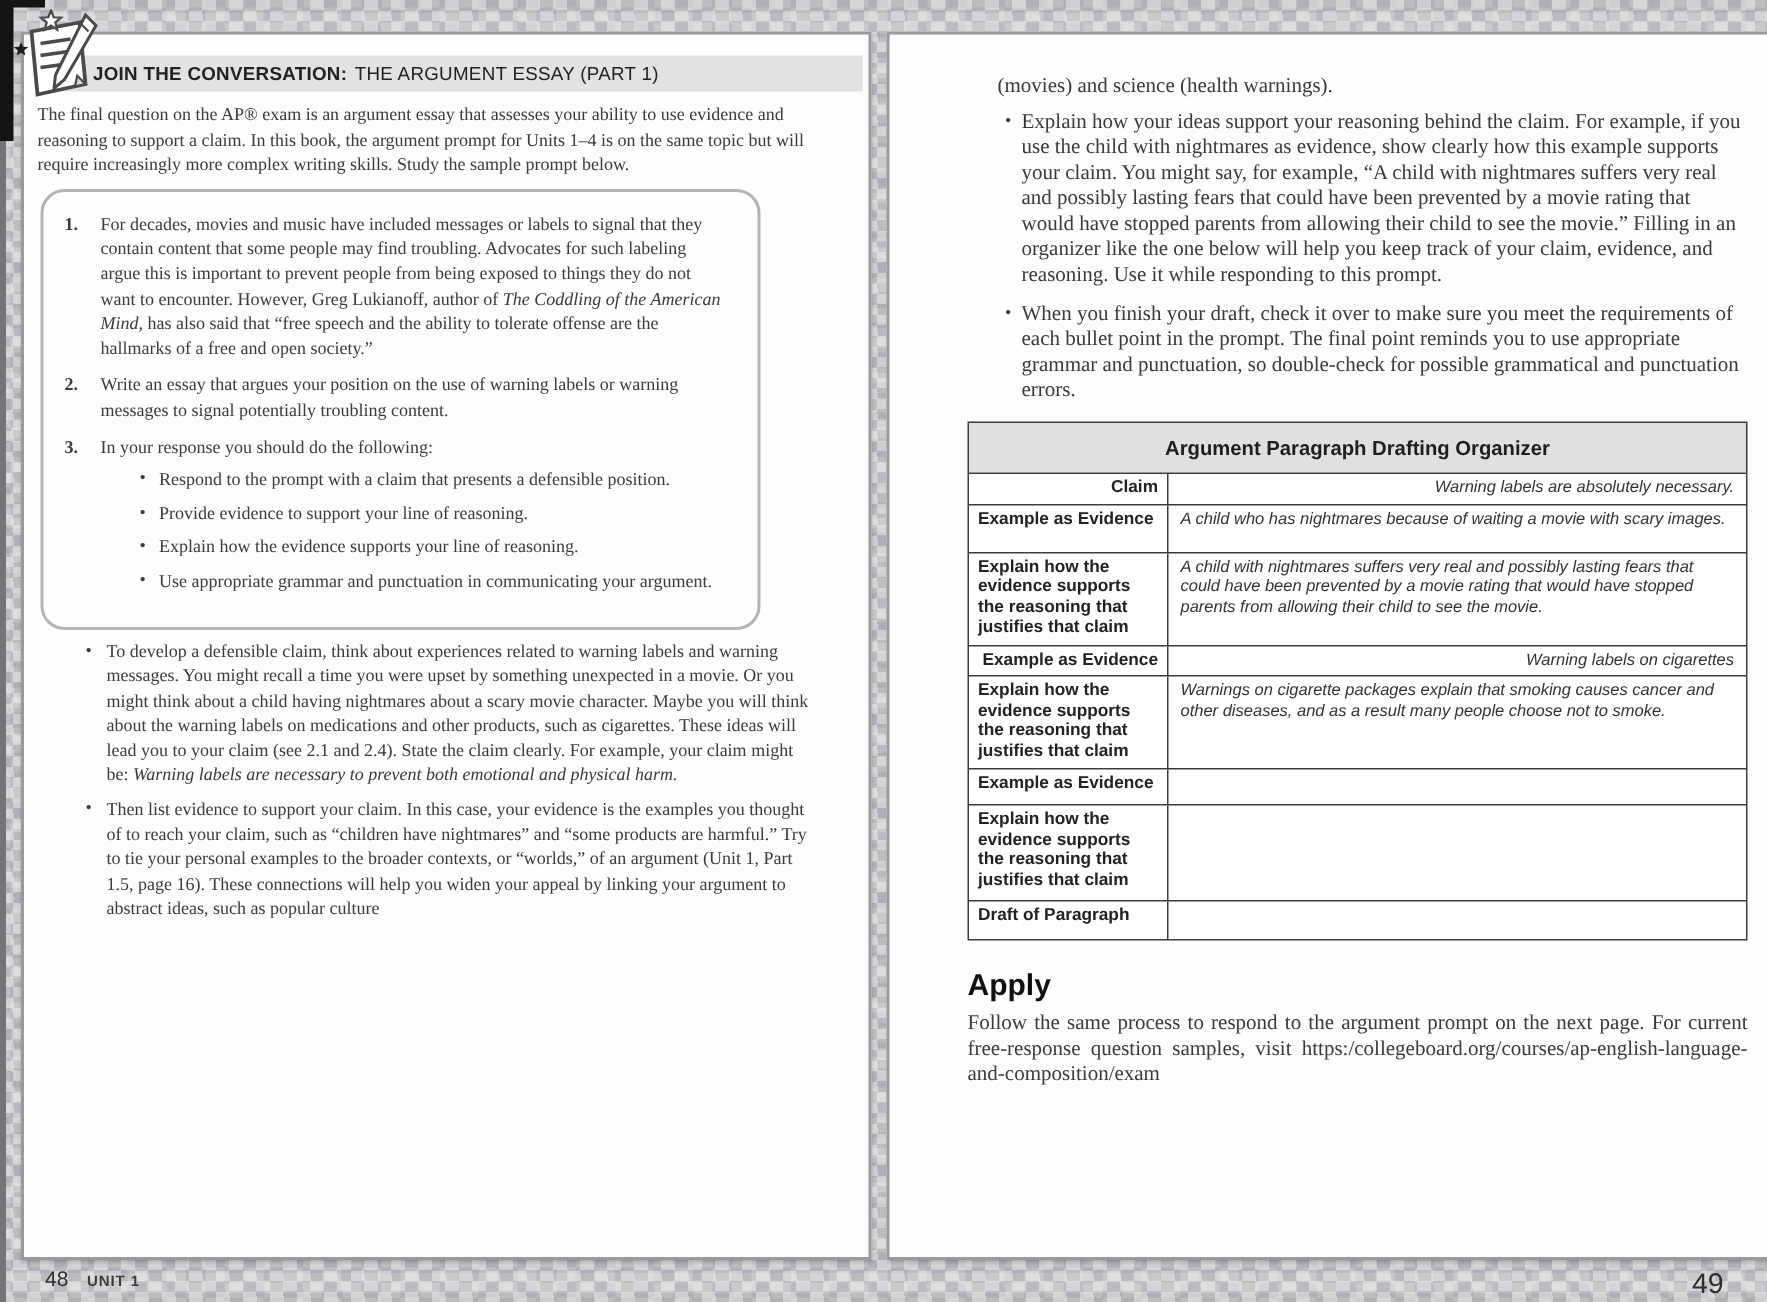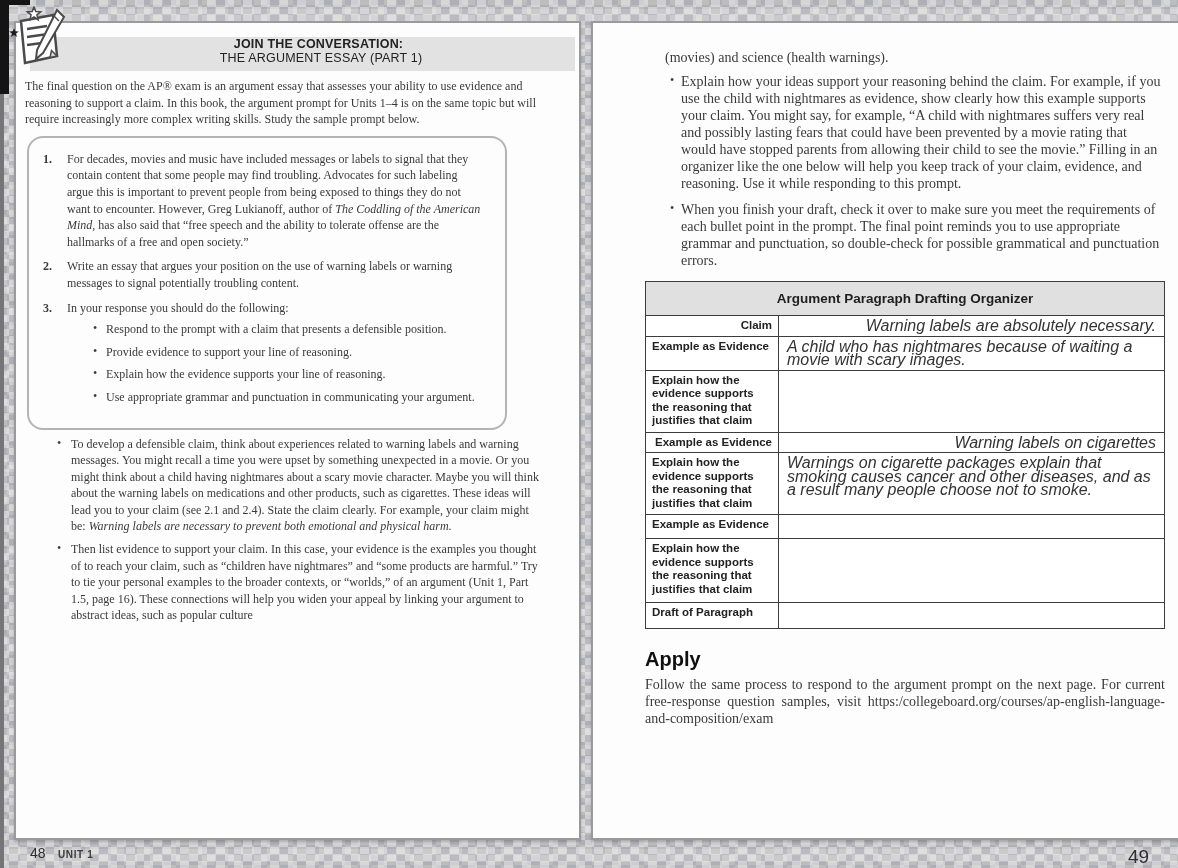--- a/index.html
+++ b/index.html
@@ -24,25 +24,24 @@
   .page {
     position:absolute; top:21px; height:819px; background:#fdfdfd;
     border:2px solid #9a9a9c; box-shadow:0 2px 2px rgba(0,0,0,0.18);
     color:#3a3a3a;
   }
   .left-page  { left:14px;  width:567px; }
   .right-page { left:591px; width:623px; }
 
   
   .jc-bar {
-    margin:14px 4px 0 14px; height:34px; background:#e2e2e2;
+    margin:14px 4px 0 14px; height:24px; background:#e2e2e2;
     display:flex; align-items:center; padding-left:32px;
     font-family:"Liberation Sans", sans-serif; font-size:12.5px; color:#222;
     white-space:nowrap;
-    flex-direction:column;
   }
   .jc-bold { font-weight:bold; letter-spacing:0.2px; }
   .jc-reg  { font-weight:normal; margin-left:5px; letter-spacing:0.2px; }
 
   .note-icon { position:absolute; left:-9px; top:-17px; width:62px; height:64px; }
 
   .lp-body { padding:0 36px 0 9px; font-size:12px; line-height:16.6px; }
   .lp-body p.body-par { margin-top:7px; }
 
   .prompt-box {
@@ -75,21 +74,21 @@
   .t-title {
     background:#e0e0e0; text-align:center; font-weight:bold;
     font-size:13.5px; color:#1e1e1e; padding:8px 0;
   }
   .trow { display:flex; border-top:1px solid #3c3c3c; }
   .tlabel {
     width:133px; flex:0 0 133px; border-right:1px solid #3c3c3c;
     font-size:11.5px; line-height:13.5px; font-weight:bold; color:#222;
     padding:3px 6px;
   }
-  .tval { flex:1; font-size:16px; line-height:13.5px; font-style:italic; color:#333; padding:3px 8px; }
+  .tval { flex:1; font-size:11px; line-height:13.5px; font-style:italic; color:#333; padding:3px 8px; }
   .mh20 { min-height:20px;text-align:right; } .mh32 { min-height:32px; } .mh62 { min-height:62px; }
   .mh24 { min-height:24px; } .mh64 { min-height:64px; } .mh26 { min-height:26px; }
 
   .apply-h {
     font-family:"Liberation Sans", sans-serif; font-size:20px; font-weight:bold;
     color:#101010; margin-top:22px;
   }
   .apply-par { margin-top:8px; text-align:justify; }
 
   
@@ -182,20 +181,21 @@
         <div class="trow mh20">
           <div class="tlabel">Claim</div>
           <div class="tval">Warning labels are absolutely necessary.</div>
         </div>
         <div class="trow mh32">
           <div class="tlabel">Example as Evidence</div>
           <div class="tval">A child who has nightmares because of waiting a movie with scary images.</div>
         </div>
         <div class="trow mh62">
           <div class="tlabel">Explain how the evidence supports the reasoning that justifies that claim</div>
+          <div class="tval">A child with nightmares suffers very real and possibly lasting fears that could have been prevented by a movie rating that would have stopped parents from allowing their child to see the movie.</div>
         </div>
         <div class="trow mh20">
           <div class="tlabel">Example as Evidence</div>
           <div class="tval">Warning labels on cigarettes</div>
         </div>
         <div class="trow mh62">
           <div class="tlabel">Explain how the evidence supports the reasoning that justifies that claim</div>
           <div class="tval">Warnings on cigarette packages explain that smoking causes cancer and other diseases, and as a result many people choose not to smoke.</div>
         </div>
         <div class="trow mh24">

